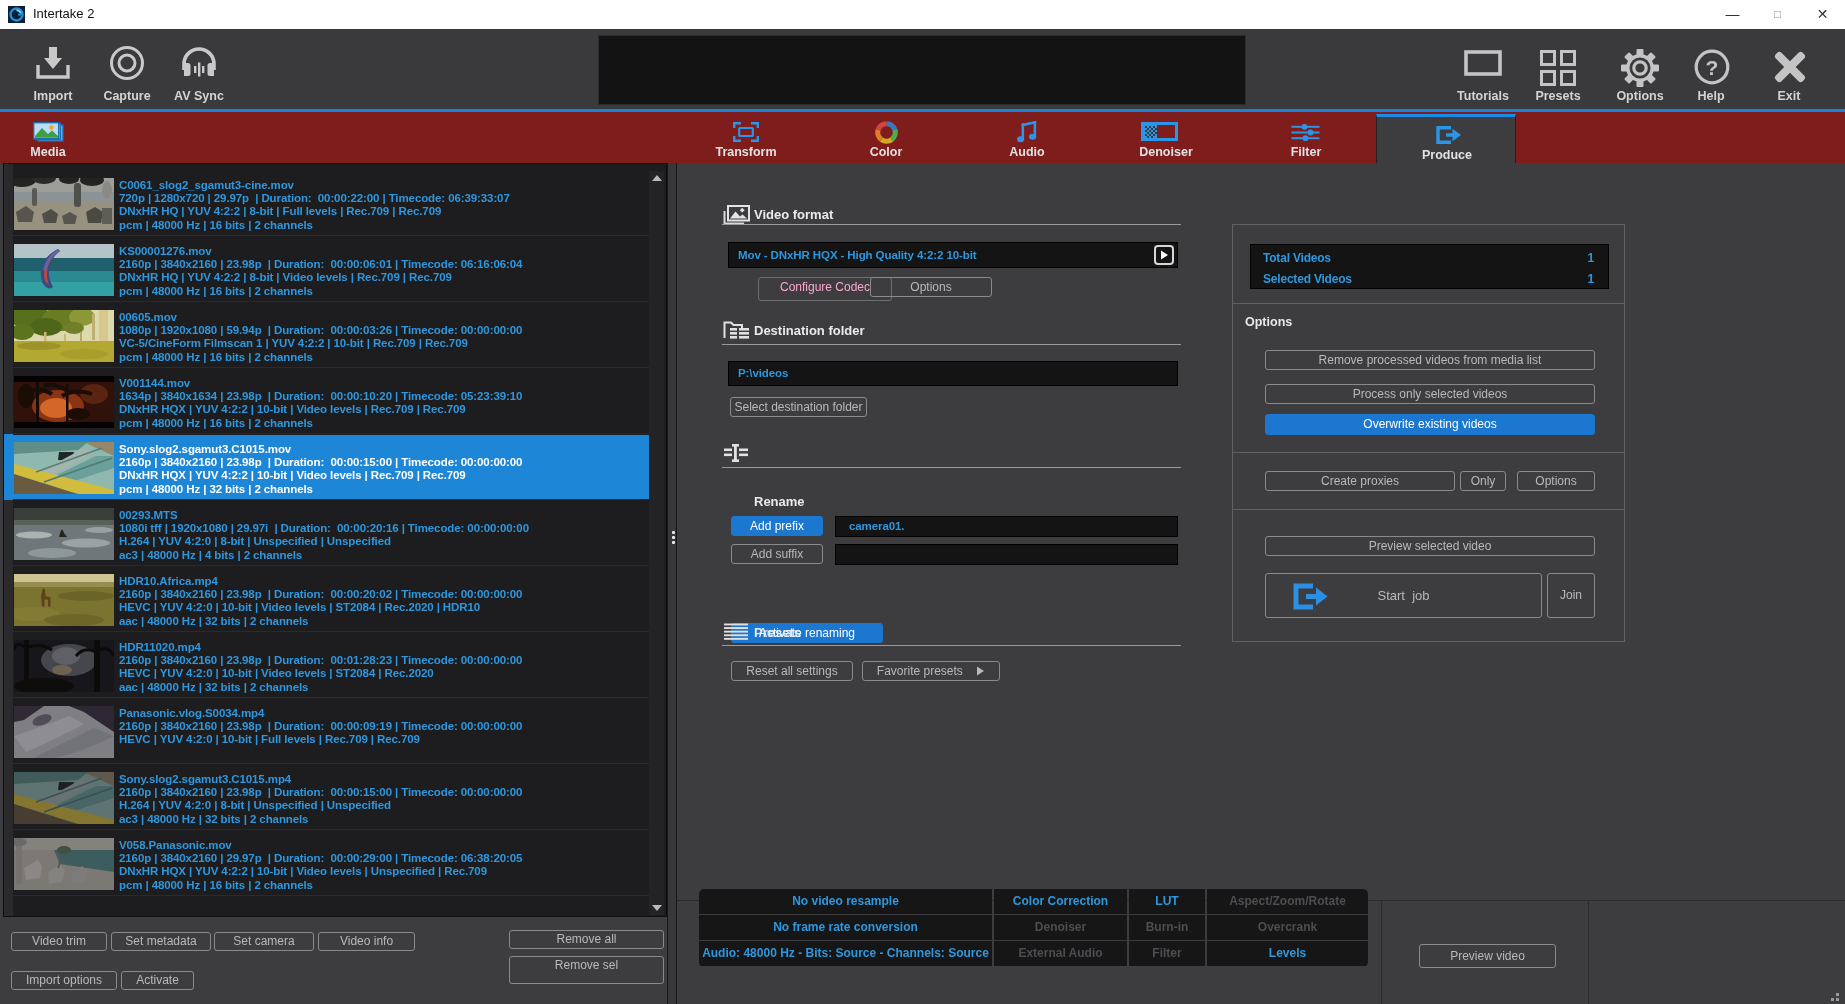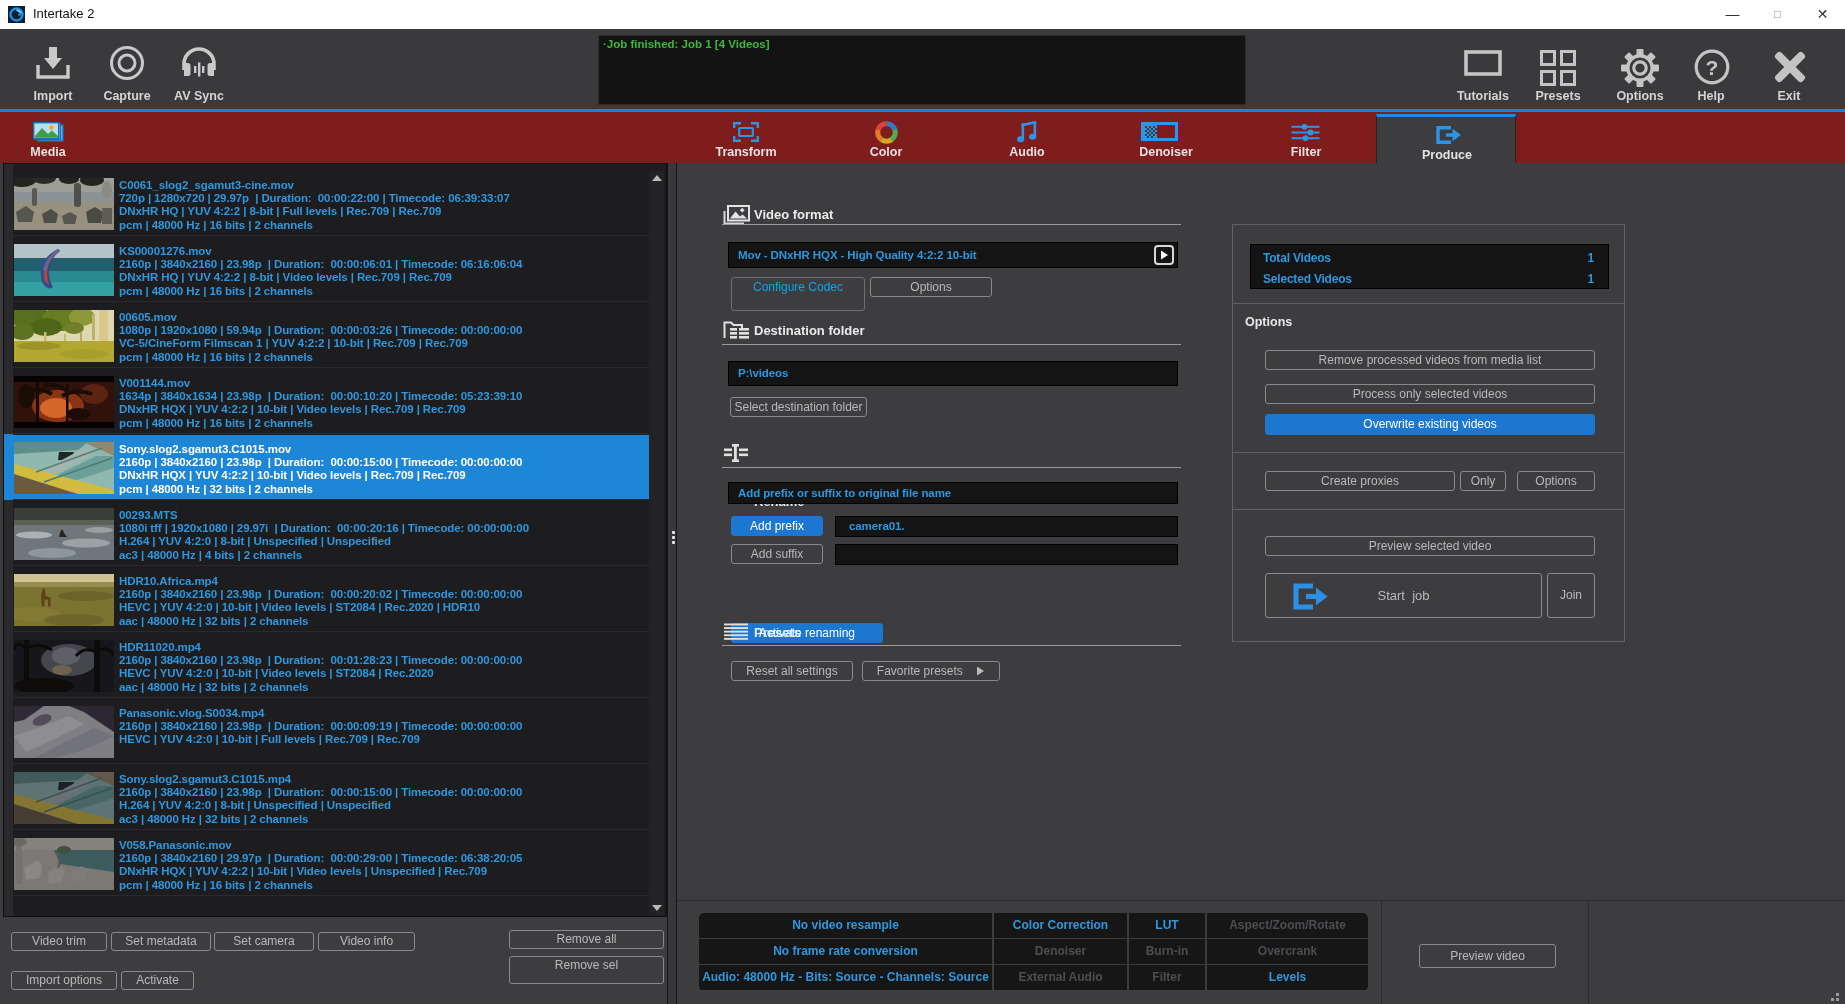--- a/index.html
+++ b/index.html
@@ -80,21 +80,20 @@
       <path d="M7,19 h4 a2.5,2.5 0 0 1 2.5,2.5 v8 a2.5,2.5 0 0 1 -2.5,2.5 h-4 z" fill="#c9c9c9"></path>
       <path d="M37,19 h-4 a2.5,2.5 0 0 0 -2.5,2.5 v8 a2.5,2.5 0 0 0 2.5,2.5 h4 z" fill="#c9c9c9"></path>
       <rect x="17" y="22" width="2.4" height="7" fill="#c9c9c9"></rect>
       <rect x="21" y="18.5" width="2.4" height="14" fill="#c9c9c9"></rect>
       <rect x="25" y="22" width="2.4" height="7" fill="#c9c9c9"></rect>
     </svg>
     <div class="tlabel" style="left:53px;">Import</div>
     <div class="tlabel" style="left:127px;">Capture</div>
     <div class="tlabel" style="left:199px;">AV Sync</div>
     <div id="console">
-      <div class="g">·Job finished: Job 1 [4 Videos]</div>
     </div>
     <svg style="position:absolute; left:1464px; top:21px;" width="38" height="26" viewBox="0 0 38 26">
       <rect x="2" y="2" width="34" height="22" fill="none" stroke="#c4c4c4" stroke-width="3.6"></rect>
     </svg>
     <svg style="position:absolute; left:1540px; top:21px;" width="37" height="37" viewBox="0 0 37 37">
       <rect x="1.5" y="1.5" width="13" height="13" fill="none" stroke="#c4c4c4" stroke-width="3"></rect>
       <rect x="21.5" y="1.5" width="13" height="13" fill="none" stroke="#c4c4c4" stroke-width="3"></rect>
       <rect x="1.5" y="21.5" width="13" height="13" fill="none" stroke="#c4c4c4" stroke-width="3"></rect>
       <rect x="21.5" y="21.5" width="13" height="13" fill="none" stroke="#c4c4c4" stroke-width="3"></rect>
     </svg>
@@ -409,21 +408,21 @@
     </svg>
     <div class="sechead" style="left:754px; top:44px;">Video format</div>
     <div class="secline" style="left:722px; top:61px; width:459px;"></div>
     <div class="blackbox" style="left:728px; top:79px; width:450px; height:26px; line-height:24px; padding-left:9px;">Mov - DNxHR HQX - High Quality 4:2:2 10-bit
       <div style="position:absolute; right:3px; top:2px; width:20px; height:20px; border:2px solid #d6d6d6; border-radius:4px;">
           <svg width="16" height="16" viewBox="0 0 16 16" style="display:block;">
             <polygon points="5,3.5 12,8 5,12.5" fill="#ffffff"></polygon>
           </svg>
         </div>
     </div>
-    <div class="btn" style="left:731px; top:114px; width:134px; height:34px; line-height:18px; color:#0ea5e9; border-color:#6e6e6e;">Configure Codec</div>
+    <div class="btn" style="left:758px; top:114px; width:134px; height:24px; line-height:18px; color:#f9a8d4; border-color:#6e6e6e;">Configure Codec</div>
     <div class="btn" style="left:870px; top:114px; width:122px; height:20px; line-height:18px;">Options</div>
 
     <svg style="position:absolute; left:723px; top:158px;" width="27" height="20" viewBox="0 0 27 20">
       <path d="M1.5,17 V1.5 H8 L10.5,4 H19 V7" fill="none" stroke="#e0e0e0" stroke-width="2"></path>
       <g fill="#e0e0e0">
         <rect x="7" y="7" width="7" height="2.6"></rect>
           <rect x="16" y="7" width="10" height="2.6"></rect>
         <rect x="7" y="11" width="7" height="2.6"></rect>
           <rect x="16" y="11" width="10" height="2.6"></rect>
         <rect x="7" y="15" width="7" height="2.6"></rect>
@@ -441,21 +440,20 @@
         <rect x="0" y="9.5" width="8" height="2.6"></rect>
         <rect x="15" y="4.5" width="9" height="2.6"></rect>
         <rect x="15" y="9.5" width="9" height="2.6"></rect>
         <rect x="10" y="2" width="2.8" height="14"></rect>
         <rect x="8" y="0" width="7" height="2.6"></rect>
         <rect x="8" y="15.4" width="7" height="2.6"></rect>
       </g>
     </svg>
     <div class="sechead" style="left:754px; top:283px;margin-top:48px;">Rename</div>
     <div class="secline" style="left:722px; top:304px; width:459px;"></div>
-    <div class="blackbox" style="left:728px; top:319px; width:450px; height:22px; line-height:20px; padding-left:9px;">Add prefix or suffix to original file name</div>
     <div class="btn blue" style="left:731px; top:353px; width:92px; height:20px; line-height:18px;">Add prefix</div>
     <div class="blackbox" style="left:835px; top:353px; width:343px; height:21px; line-height:19px; padding-left:13px;">camera01.</div>
     <div class="btn" style="left:731px; top:381px; width:92px; height:20px; line-height:18px;">Add suffix</div>
     <div class="blackbox" style="left:835px; top:381px; width:343px; height:21px;"></div>
     <div class="btn blue" style="left:731px; top:416px; width:152px; height:20px; line-height:18px;margin-top:44px;">Activate renaming</div>
 
     <svg style="position:absolute; left:724px; top:460px;" width="24" height="17" viewBox="0 0 24 17">
       <g fill="#e0e0e0">
         <rect x="0" y="0.5" width="24" height="1.9"></rect>
         <rect x="0" y="4.1" width="24" height="1.9"></rect>
@@ -496,21 +494,21 @@
           <polygon points="24,4.5 35.5,13.5 24,22.5" fill="#2b90e4"></polygon>
         </svg>
       </div>
       <div class="btn" style="left:314px; top:348px; width:48px; height:45px; line-height:43px;">Join</div>
     </div>
 
     <div style="position:absolute; left:677px; top:737px; width:1168px; height:1px; background:#2c2c2e;"></div>
     <div style="position:absolute; left:1381px; top:737px; width:1px; height:104px; background:#2c2c2e;"></div>
     <div style="position:absolute; left:1588px; top:737px; width:1px; height:104px; background:#2c2c2e;"></div>
 
-    <div style="position:absolute; left:699px; top:750px; width:669px; height:78px; border-radius:5px; overflow:hidden;">
+    <div style="position:absolute; left:699px; top:726px; width:669px; height:78px; border-radius:5px; overflow:hidden;">
         <div class="cell on" style="left:0px; top:0px; width:293px; height:25px; line-height:25px;">No video resample</div>
         <div class="cell on" style="left:295px; top:0px; width:133px; height:25px; line-height:25px;">Color Correction</div>
         <div class="cell on" style="left:430px; top:0px; width:76px; height:25px; line-height:25px;">LUT</div>
         <div class="cell off" style="left:508px; top:0px; width:161px; height:25px; line-height:25px;">Aspect/Zoom/Rotate</div>
         <div class="cell on" style="left:0px; top:26px; width:293px; height:25px; line-height:25px;">No frame rate conversion</div>
         <div class="cell off" style="left:295px; top:26px; width:133px; height:25px; line-height:25px;">Denoiser</div>
         <div class="cell off" style="left:430px; top:26px; width:76px; height:25px; line-height:25px;">Burn-in</div>
         <div class="cell off" style="left:508px; top:26px; width:161px; height:25px; line-height:25px;">Overcrank</div>
         <div class="cell on" style="left:0px; top:52px; width:293px; height:25px; line-height:25px;">Audio: 48000 Hz - Bits: Source - Channels: Source</div>
         <div class="cell off" style="left:295px; top:52px; width:133px; height:25px; line-height:25px;">External Audio</div>

